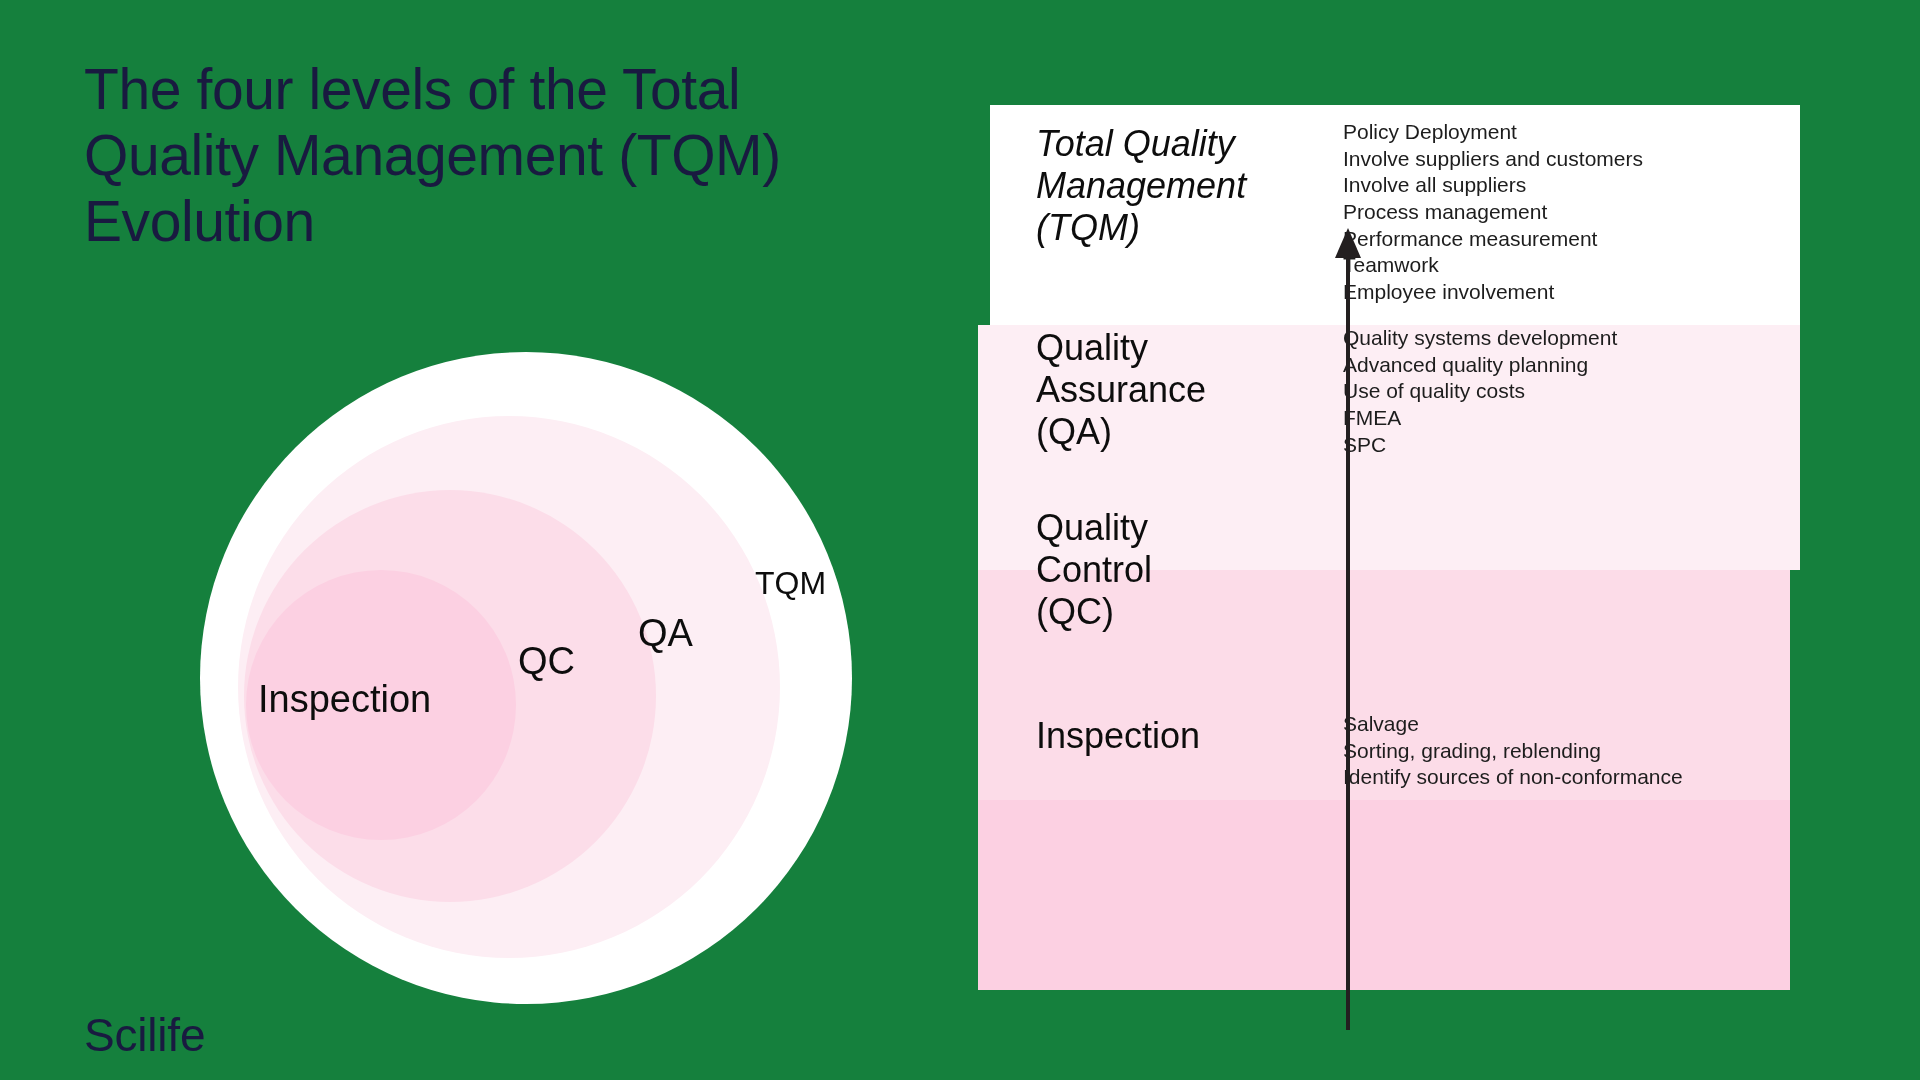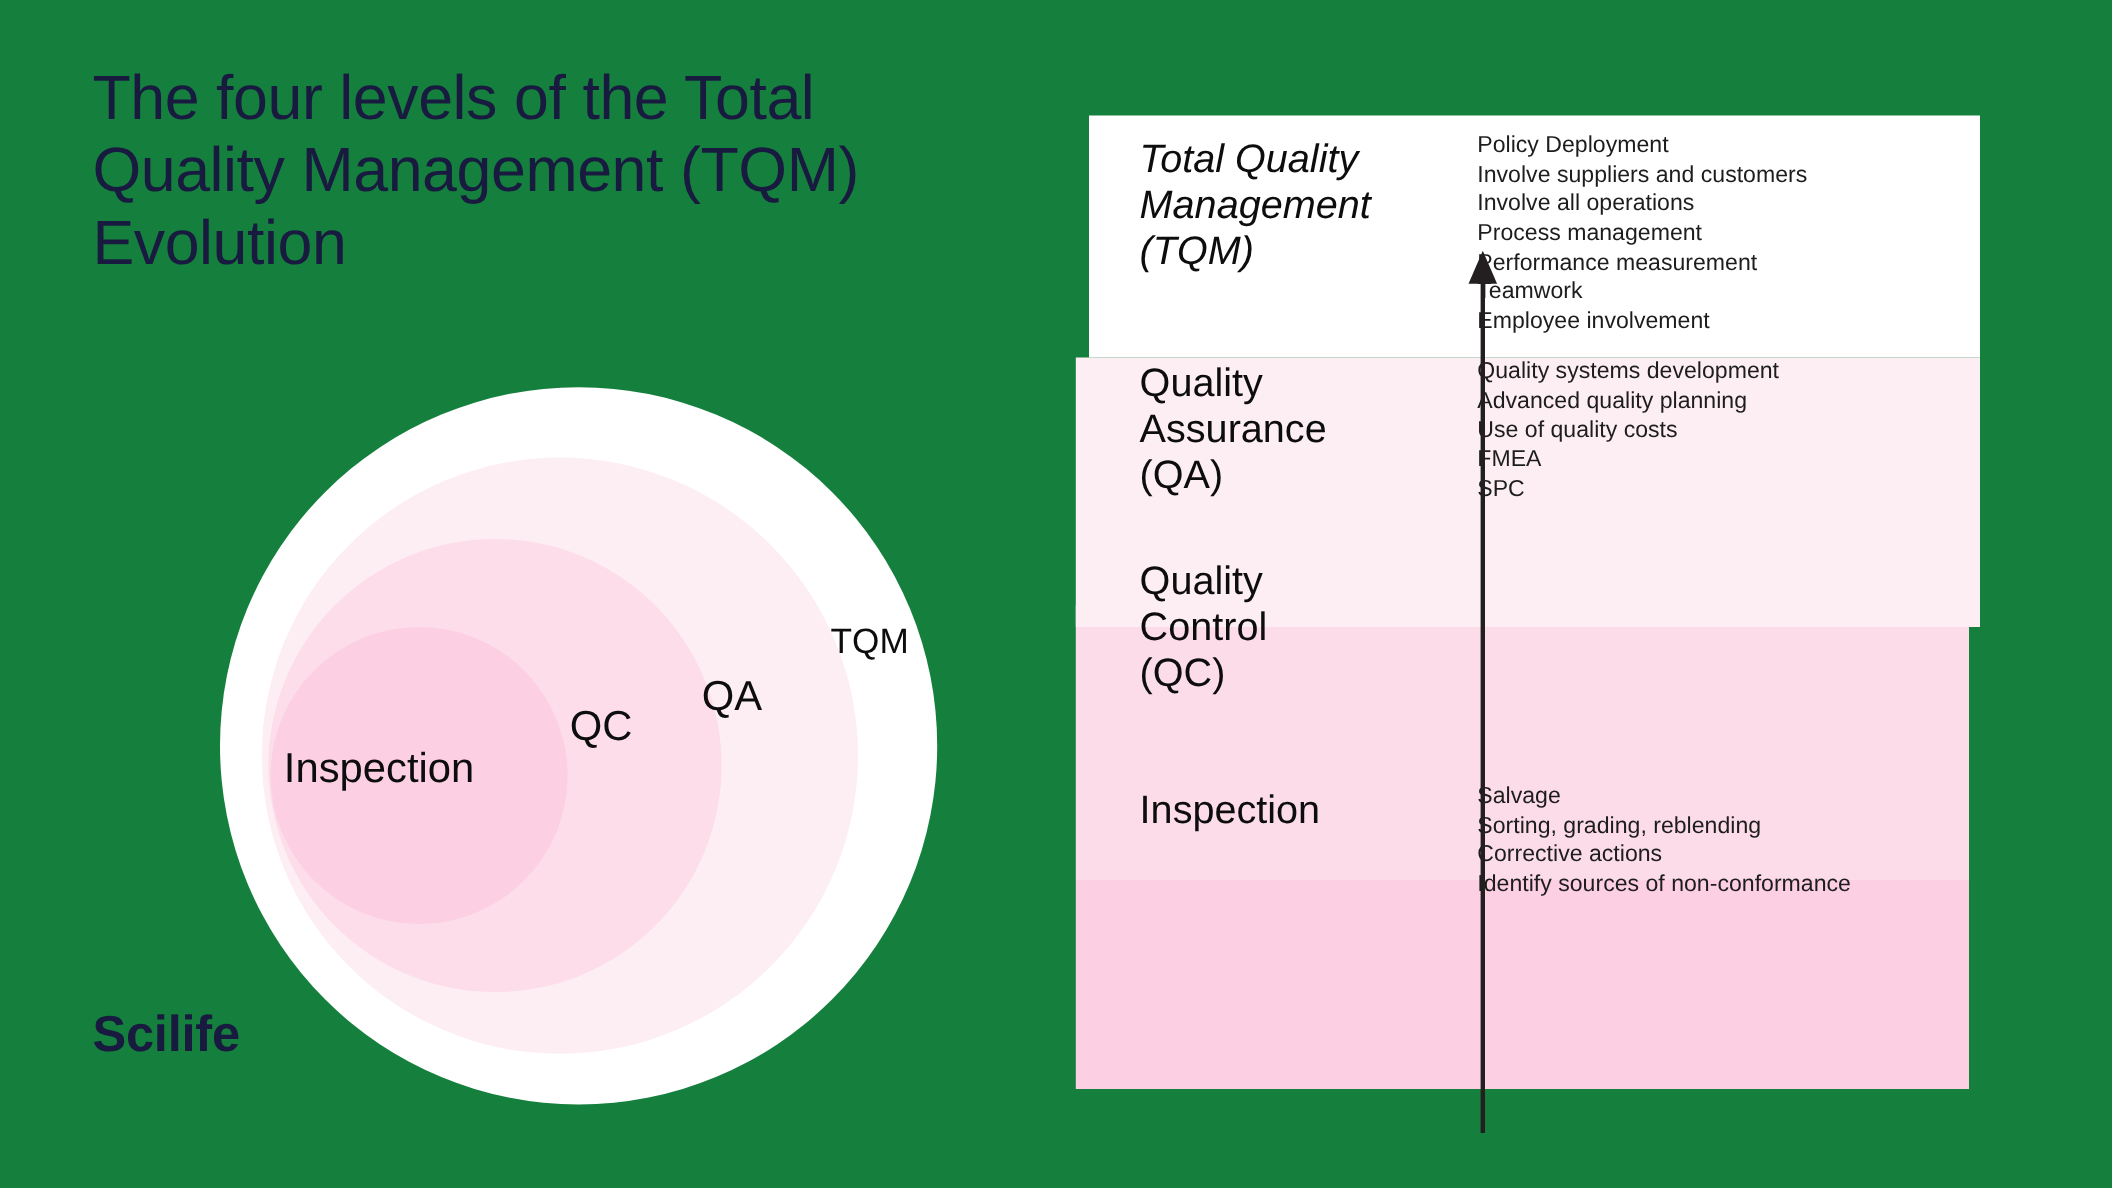--- a/index.html
+++ b/index.html
@@ -12,22 +12,22 @@
   .page { position:relative; width:1920px; height:1080px; background:#15803d; }
 
   
   .title {
     position:absolute; left:84px; top:56px; width:820px;
     font-size:57px; line-height:1.16; font-weight:400;
     color:#191a40; letter-spacing:-0.4px;
   }
 
   .brand {
-    position:absolute; left:84px; top:912px;
-    font-size:46px; font-weight:700; color:#191a40;
+    position:absolute; left:84px; top:1008px;
+    font-size:46px; font-weight:400; color:#191a40;
     letter-spacing:-0.2px;
   }
 
   
   .circles { position:absolute; left:0px; top:330px; width:900px; height:690px; }
   .ring { position:absolute; border-radius:50%; }
   .ring-tqm        { left:200px; top:22px;  width:652px; height:652px; background:#ffffff; }
   .ring-qa         { left:238px; top:86px;  width:542px; height:542px; background:#fdeef4; }
   .ring-qc         { left:244px; top:160px; width:412px; height:412px; background:#fcdde9; }
   .ring-inspection { left:246px; top:240px; width:270px; height:270px; background:#fcd0e2; }
@@ -120,37 +120,36 @@
 Assurance
 (QA)</div>
     <div class="row-label" id="lab-qc">Quality
 Control
 (QC)</div>
     <div class="row-label" id="lab-inspection">Inspection</div>
 
     <div class="row-list" id="list-tqm">
         <div>Policy Deployment</div>
         <div>Involve suppliers and customers</div>
-        <div>Involve all operations</div>
+        <div>Involve all suppliers</div>
         <div>Process management</div>
         <div>Performance measurement</div>
         <div>Teamwork</div>
         <div>Employee involvement</div>
       </div>
     <div class="row-list" id="list-qa">
         <div>Quality systems development</div>
         <div>Advanced quality planning</div>
         <div>Use of quality costs</div>
         <div>FMEA</div>
         <div>SPC</div>
       </div>
     <div class="row-list" id="list-inspection">
         <div>Salvage</div>
         <div>Sorting, grading, reblending</div>
-        <div>Corrective actions</div>
         <div>Identify sources of non-conformance</div>
       </div>
 
   </div>
 
   <div class="arrow">
     <div class="arrow-head"></div>
     <div class="arrow-shaft"></div>
   </div>
 

